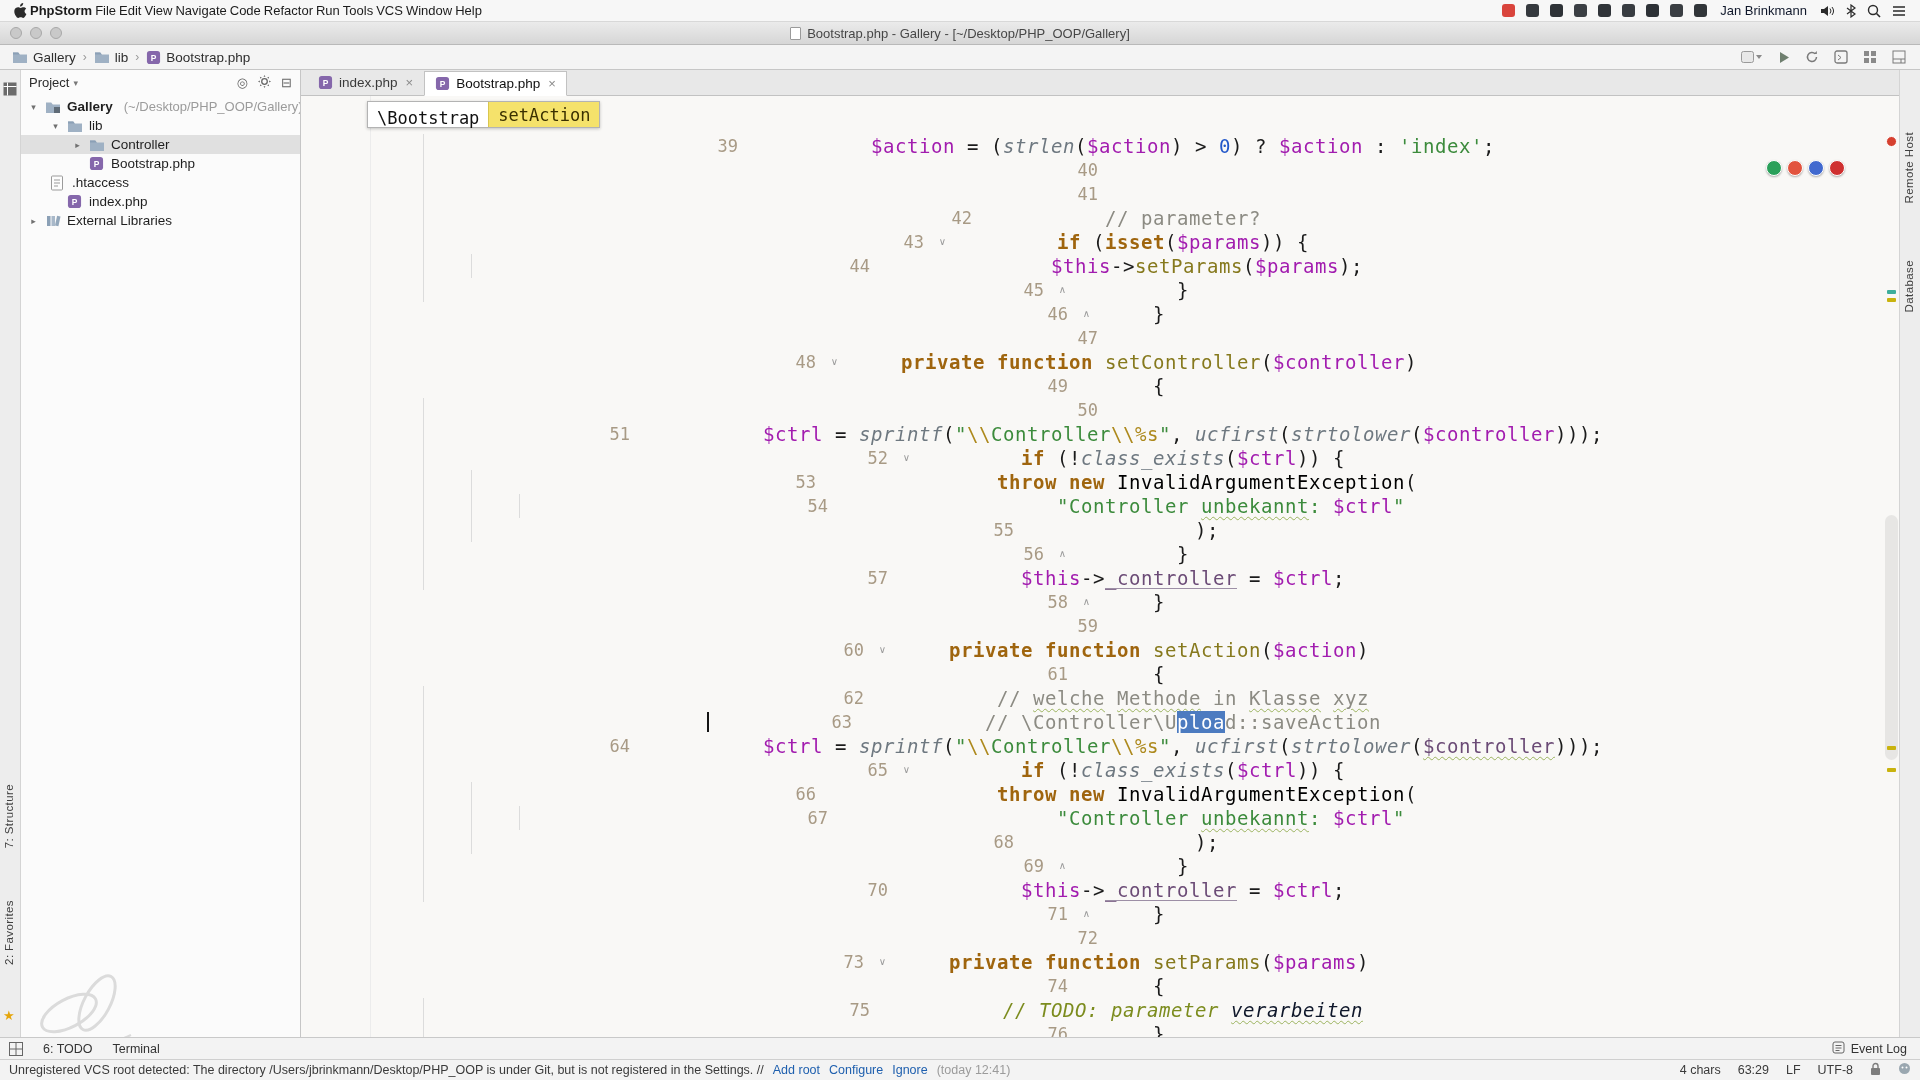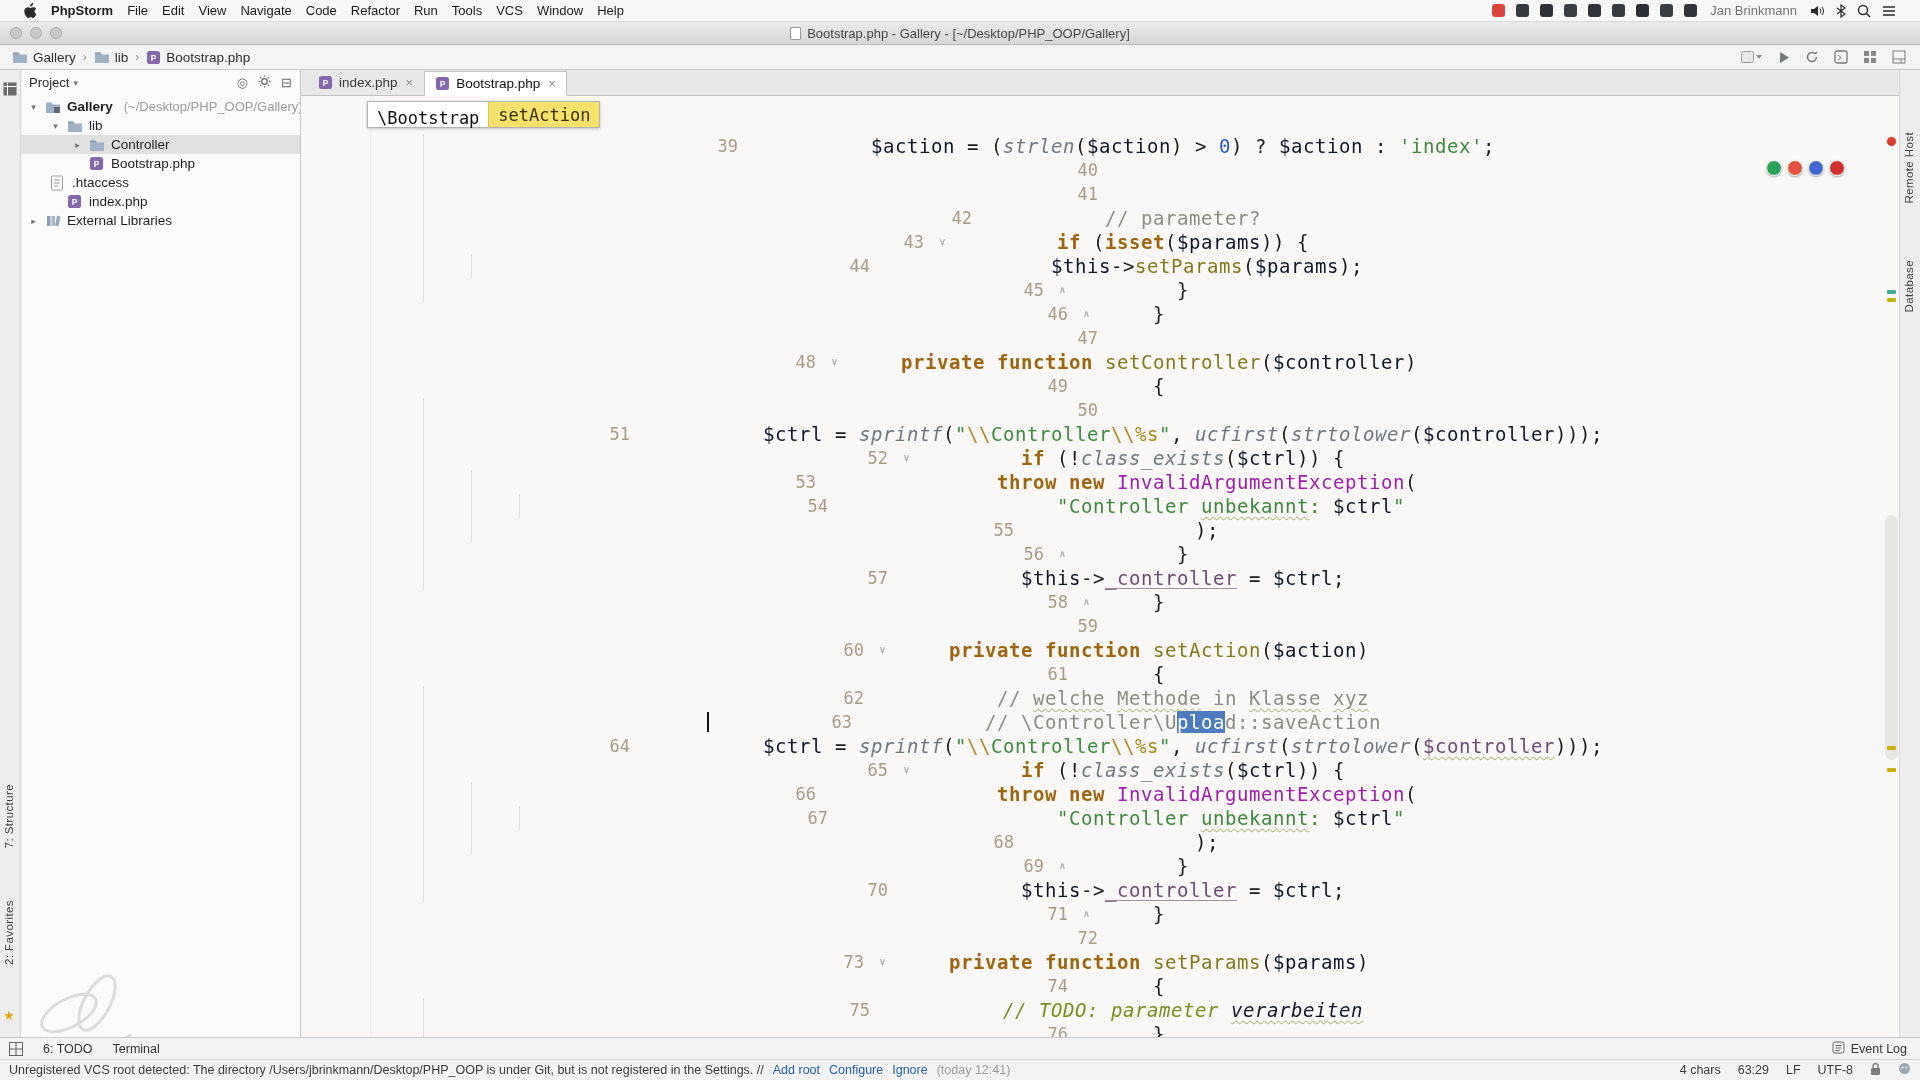--- a/index.html
+++ b/index.html
@@ -2,29 +2,29 @@
 <html><head>
 <meta charset="utf-8">
 <style>
   * { margin:0; padding:0; box-sizing:border-box; }
   html,body { width:1920px; height:1080px; background:#000; }
   .screen { position:relative; width:1920px; height:1080px; background:#fff; overflow:hidden;
             font-family:"Liberation Sans", sans-serif; }
 
   
   .menubar { position:absolute; top:0; left:0; right:0; height:22px; background:#f7f7f7;
-             border-bottom:1px solid #d8d8d8; display:flex; align-items:center; padding:0 24px;
-             gap:14px; font-size:13px; color:#1c1c1c; z-index:40; }
+             border-bottom:1px solid #d8d8d8; display:flex; align-items:center; padding:0 14px;
+             gap:3px; font-size:13px; color:#1c1c1c; z-index:40; }
   .menu-items { display:contents; }
   .menu-item { white-space:nowrap; }
   .app-name { font-weight:bold; }
   .apple { display:flex; align-items:center; }
   .menu-right { margin-left:auto; display:flex; align-items:center; gap:11px; }
   .blob { width:13px; height:13px; border-radius:3px; display:inline-block; }
-  .user-name { font-size:13px; color:#737373; margin:16px 2px; }
+  .user-name { font-size:13px; color:#0f172a; margin:16px 2px; }
   .mr-icon { display:flex; align-items:center; }
 
   
   .titlebar { position:absolute; top:22px; left:0; right:0; height:23px;
               background:linear-gradient(#ebebeb,#d6d6d6); border-bottom:1px solid #b9b9b9;
               display:flex; align-items:center; z-index:39; }
   .traffic { position:absolute; left:10px; display:flex; gap:8px; }
   .tlight { width:12px; height:12px; border-radius:50%; background:#c9c9c9; border:1px solid #a8a8a8; }
   .title-center { margin:0 auto; display:flex; align-items:center; gap:6px; font-size:13px; color:#474747; }
   .doc-icon { width:11px; height:13px; background:#fff; border:1px solid #9a9a9a; border-radius:1px; display:inline-block; }
@@ -72,30 +72,30 @@
   .gutterline { position:absolute; left:69px; top:0; bottom:0; width:1px; background:#ececec; }
   .lines { position:relative; padding-top:38px; z-index:2; }
   .cl { display:flex; height:24px;justify-content:center; }
   .ln { width:33px; flex:none; text-align:right; font-family:"DejaVu Sans Mono", monospace;
         font-size:17px; line-height:24px; color:#a89a85; }
   .fold { width:37px; flex:none; text-align:center; font-size:10px; line-height:24px; color:#9a9a9a; }
   .code { font-family:"DejaVu Sans Mono", monospace; font-size:19px; letter-spacing:.56px;
           line-height:24px; white-space:pre; color:#1b1b1b; font-variant-ligatures:none; }
   .tk-p { color:#1b1b1b; }
   .tk-k { color:#9f650e; font-weight:bold; }
-  .tk-v { color:#0f172a; }
+  .tk-v { color:#a21caf; }
   .tk-vu { color:#6b4b76; text-decoration:underline wavy #9cb35f 1px; text-underline-offset:3px; }
   .tk-f { color:#86791d; }
   .tk-c { color:#6e7880; font-style:italic; }
   .tk-s { color:#3c8b3c; }
   .tk-su { color:#3c8b3c; text-decoration:underline wavy #9cb35f 1px; text-underline-offset:3px; }
   .tk-e { color:#ad891c; }
   .tk-m { color:#8c8b83; }
   .tk-mu { color:#8c8b83; text-decoration:underline wavy #9cb35f 1px; text-underline-offset:3px; }
-  .tk-x { color:#a21caf; }
+  .tk-x { color:#000000; }
   .tk-num { color:#2257c9; }
   .tk-t { color:#7c8c1e; font-style:italic; }
   .tk-tu { color:#0f172a; font-style:italic; text-decoration:underline wavy #9cb35f 1px; text-underline-offset:3px; }
   .tk-fd { color:#6b4b76; text-decoration:underline solid #9d8fa6 1px; text-underline-offset:3px; }
   .tk-hl { background:#4c7bc0; color:#fff; }
   .guide { position:absolute; width:1px; background:#dcdcdc; z-index:1; }
   .caret { position:absolute; width:2px; height:20px; background:#151515; z-index:4; }
 
   .context { position:absolute; left:66px; top:5px; z-index:6; display:flex; align-items:stretch;
              height:27px; background:#fff; border:1px solid #b3b3b3; box-shadow:0 1px 3px rgba(0,0,0,.22);

